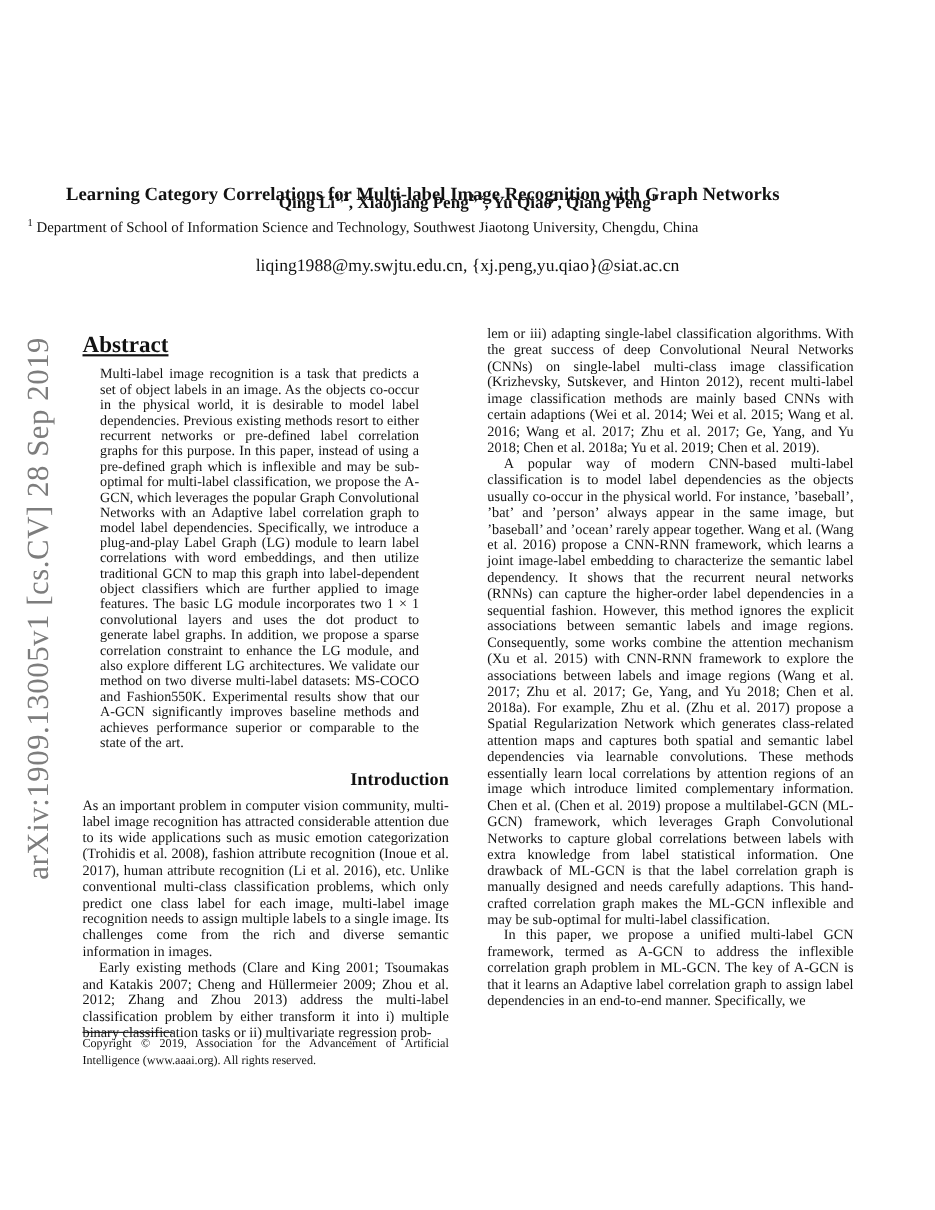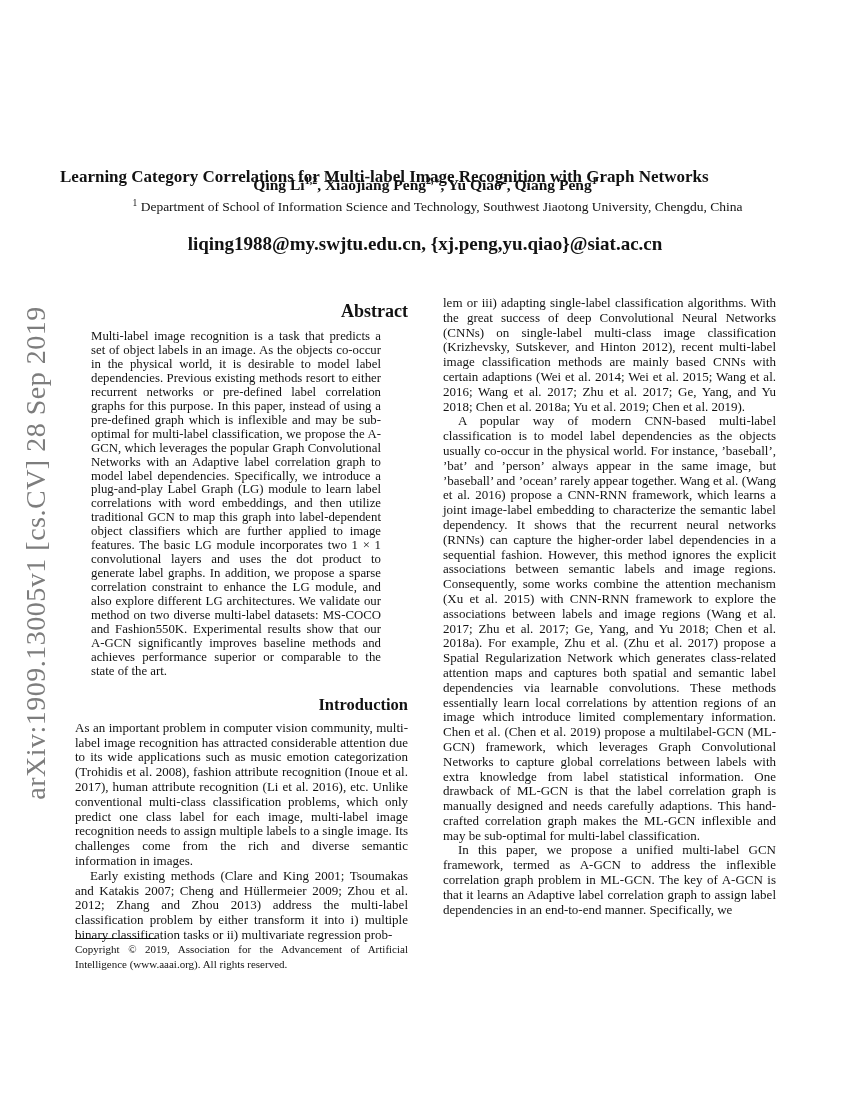--- a/index.html
+++ b/index.html
@@ -38,51 +38,50 @@
     position: absolute;
     left: 0; right: 0; top: 176px;
     text-align: center;
     font-size: 15.5px;
     font-weight: bold;
   }
   .authors sup { font-size: 10px; line-height: 0; }
   .affiliations {
     position: absolute;
     left: 0; right: 0; top: 199px;
-    text-align: center;
     font-size: 13.5px;
     line-height: 16.8px;
     margin-left: 25px;
   }
   .affiliations sup, .emails sup { font-size: 9.5px; line-height: 0; }
   .emails {
     position: absolute;
     left: 0; right: 0; top: 233px;
     text-align: center;
-    font-size: 19px;
-    font-weight: bold;
+    font-size: 16px;
   }
 
   
   .col-left {
     position: absolute;
     left: 75px; top: 296px;
     width: 333px;
   }
   .col-right {
     position: absolute;
     left: 443px; top: 296px;
     width: 333px;
   }
 
   .abstract-heading {
-    text-align: right;
+    text-align: left;
     font-weight: bold;
-    font-size: 18px;
+    font-size: 21px;
     margin: 5px 0 8px 0;
+    text-decoration: underline;
   }
   .abstract-body {
     margin: 0 27px 0 16px;
     font-size: 12.8px;
     line-height: 13.95px;
     text-align: justify;
     hyphens: auto;
     -webkit-hyphens: auto;
   }
   .section-heading {

